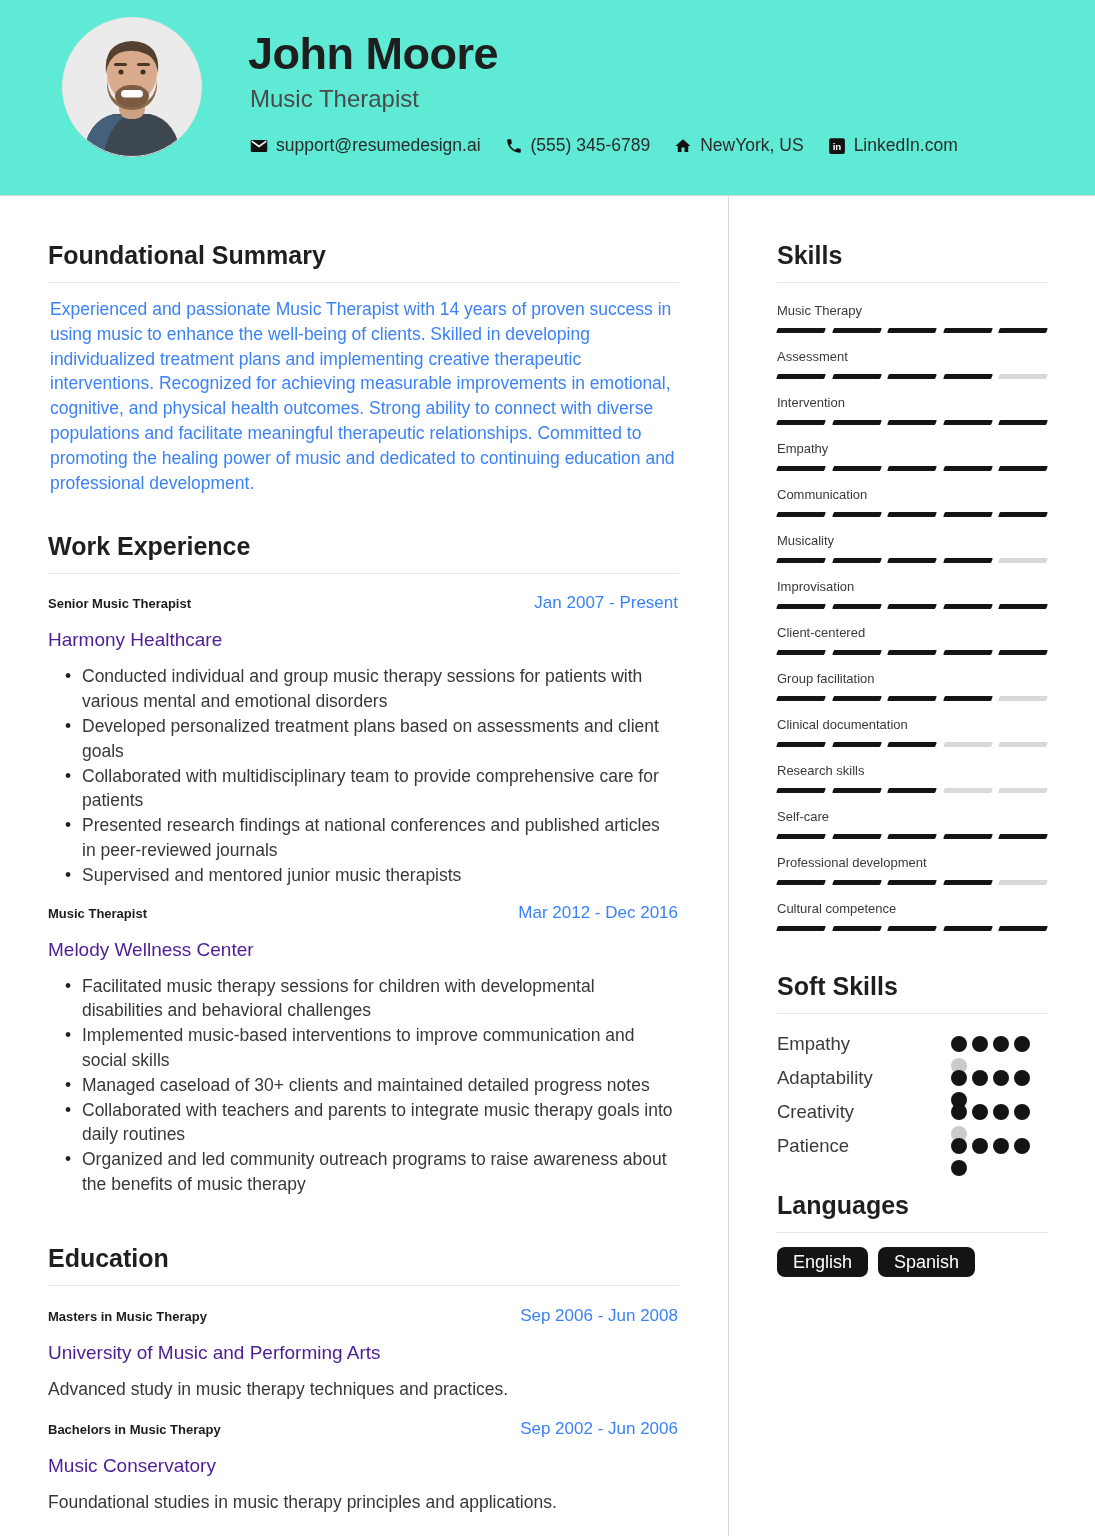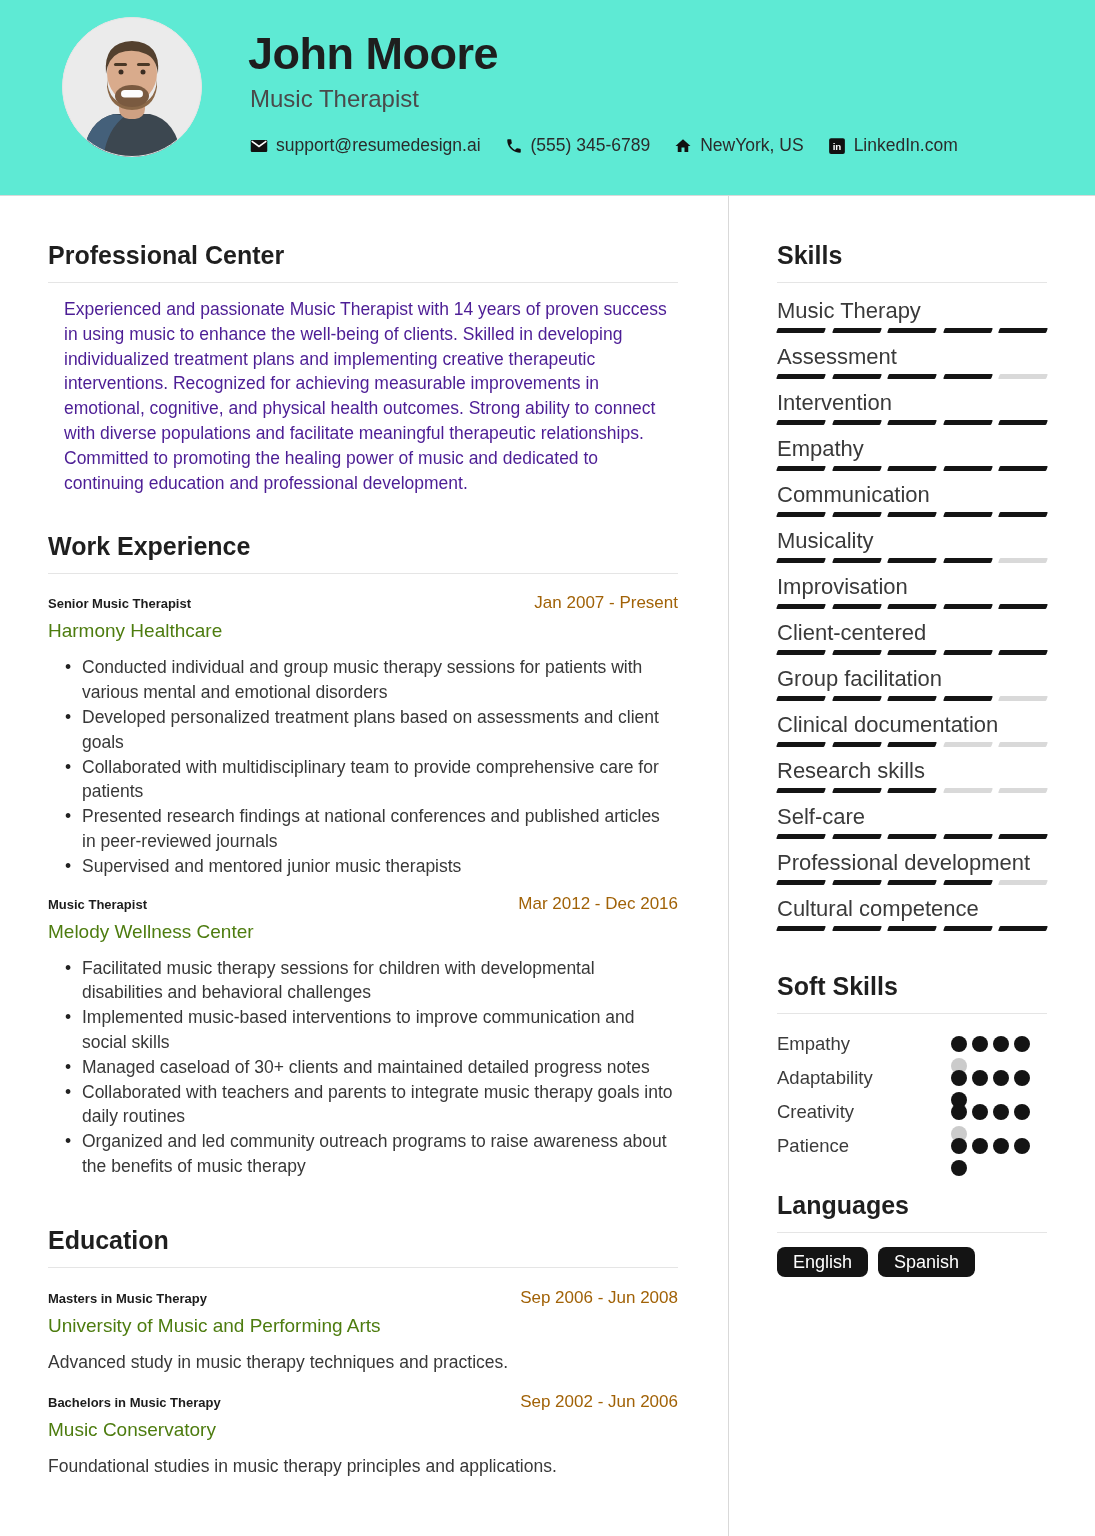--- a/index.html
+++ b/index.html
@@ -24,40 +24,40 @@
   h2{margin:0;font-size:25px;font-weight:700;color:#1f1f1f;line-height:30px;}
   .rule{border:none;border-top:1px solid #e5e5e5;margin:12px 0 0 0;}
 
   .sec-summary{margin-top:44px;}
   .sec-work{margin-top:36px;}
   .sec-edu{margin-top:46px;}
   .sec-skills{margin-top:44px;}
   .sec-soft{margin-top:40px;}
   .sec-lang{margin-top:30px;}
 
-  .summary-text{margin:14px 0 0 16px;font-size:17.5px;line-height:24.8px;color:#4c1d95;}
+  .summary-text{margin:14px 0 0 2px;font-size:17.5px;line-height:24.8px;color:#3b82f6;}
 
   
   .job{margin-top:14px;}
   .job:first-child{margin-top:18px;}
   .jobhead{display:flex;justify-content:space-between;align-items:baseline;}
   .jobhead h3{margin:0;font-size:13px;font-weight:700;color:#1c1c1c;line-height:24px;}
-  .dates{font-size:17px;color:#a16207;white-space:nowrap;}
-  .company{font-size:19px;color:#4d7c0f;line-height:24px;margin-top:3px;}
+  .dates{font-size:17px;color:#3b82f6;white-space:nowrap;}
+  .company{font-size:19px;color:#4c1d95;line-height:24px;margin-top:12px;}
   ul.bullets{margin:12px 0 0 0;padding:0 0 0 34px;list-style:none;}
   ul.bullets li{position:relative;font-size:17.5px;line-height:24.8px;color:#383838;}
   ul.bullets li::before{content:"•";position:absolute;left:-17px;top:0;color:#222;}
   .edu{margin-top:17px;}
   .edu:first-child{margin-top:19px;}
   .edu-desc{margin-top:12px;font-size:17.5px;line-height:24px;color:#383838;}
 
   
   .skills-list{margin-top:17px;}
   .skill{margin-bottom:13px;}
-  .skill-label{font-size:22px;line-height:21px;color:#3a3a3a;}
+  .skill-label{font-size:13px;line-height:21px;color:#3a3a3a;}
   .skill-bar{display:flex;gap:7.5px;margin-top:7px;height:5px;}
   .seg{width:48px;height:5px;border-radius:1px;transform:skewX(-20deg);background:var(--bar-empty,#d9d9d9);}
   .seg.filled{background:var(--bar-filled,#141414);}
 
   
   .soft-list{margin-top:19px;}
   .soft-row{display:flex;justify-content:space-between;align-items:flex-start;margin-bottom:9px;min-height:22.5px;}
   .soft-label{font-size:18.5px;line-height:22.5px;color:#3b3b3b;}
   .soft-dots{width:79px;height:22px;margin-right:17px;padding-top:3px;display:flex;flex-wrap:wrap;gap:6px 5px;overflow:visible;}
   .dot{width:16px;height:16px;border-radius:50%;background:var(--dot-empty,#cccccc);flex:0 0 auto;}
@@ -135,21 +135,21 @@
           </span>
           <span>LinkedIn.com</span>
         </div>
       </div>
   </header>
 
   <div class="main">
 
     <div class="col-left">
       <section class="sec-summary">
-        <h2>Professional Center</h2>
+        <h2>Foundational Summary</h2>
         <div class="rule"></div>
         <p class="summary-text">Experienced and passionate Music Therapist with 14 years of proven success in using music to enhance the well-being of clients. Skilled in developing individualized treatment plans and implementing creative therapeutic interventions. Recognized for achieving measurable improvements in emotional, cognitive, and physical health outcomes. Strong ability to connect with diverse populations and facilitate meaningful therapeutic relationships. Committed to promoting the healing power of music and dedicated to continuing education and professional development.</p>
       </section>
 
       <section class="sec-work">
         <h2>Work Experience</h2>
         <div class="rule"></div>
         <div id="jobs">
             <article class="job">
               <div class="jobhead">

